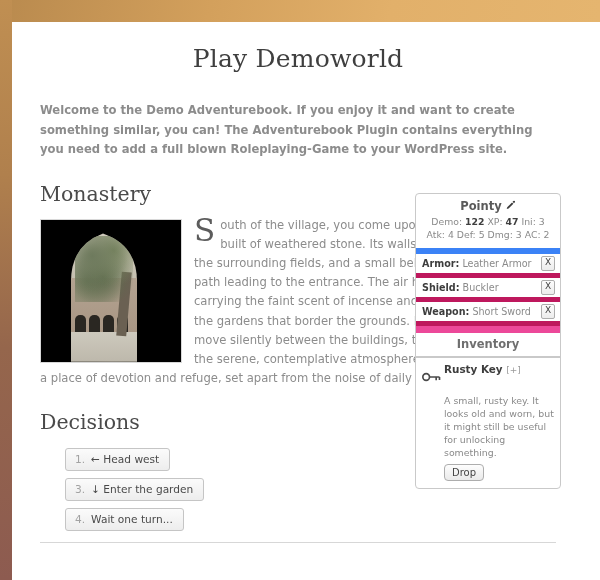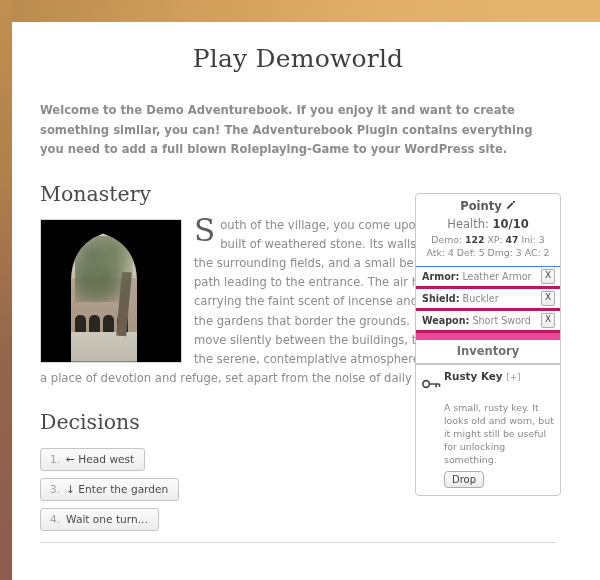--- a/index.html
+++ b/index.html
@@ -178,21 +178,21 @@
     width: 144px;
     border: 1px solid #c9c9c9;
     border-radius: 4px;
     background: #fff;
     font-size: 10px;
     color: #767676;
     z-index: 5;
   }
   .panel-head {
     padding: 5px 6px 7px 6px;
-    border-bottom: 1px solid #3b82f6;
+    border-bottom: 6px solid #3b82f6;
     text-align: center;
   }
   .char-name {
     font-size: 11.5px;
     color: #5a5a5a;
     font-weight: 600;
     display: inline-block;
   }
   .pencil-icon {
     display: inline-block;
@@ -222,21 +222,21 @@
     border-bottom: 1px solid #c9c9c9;
   }
 
   .eq-row {
     display: flex;
     align-items: center;
     justify-content: flex-end;
     padding: 2px 5px 2px 6px;
     font-size: 9.6px;
     color: #8a8a8a;
-    border-bottom: 3px solid #be185d;
+    border-bottom: 5px solid #be185d;
   }
   .eq-row:last-of-type { border-bottom: none; }
   .eq-label { color: #3d3d3d; font-weight: 700; }
   .eq-text { flex: 1; }
   .x-btn {
     width: 12px;
     height: 13px;
     line-height: 11px;
     text-align: center;
     font-size: 9px;
@@ -297,21 +297,21 @@
     border-radius: 3px;
     background: linear-gradient(180deg, #fbfbfb 0%, #ededed 100%);
     font-size: 10.6px;
     color: #4a4a4a;
     white-space: nowrap;
   }
   .decision-btn .num {
     color: #a2a2a2;
     margin-right: 6px;
   }
-  .dec-row { display: block; }
+  .dec-row { display: block; margin-left: 25px; }
   hr.foot-rule {
     border: none;
     border-top: 1px solid #d7d7d7;
     margin: 4px 0 0 0;
   }
 </style>
 </head>
 <body>
 
 <div id="viewport">
@@ -368,21 +368,20 @@
 
     </div>
 
     <div class="char-panel">
 
       <div class="panel-head">
         <span class="char-name">Pointy</span><span class="pencil-icon"><svg width="11" height="11" viewBox="0 0 16 16">
               <path d="M12.1 1.6a1.4 1.4 0 0 1 2 2L13 4.7 11 2.7zM10.2 3.5l2 2-7 7-2.7.7.7-2.7z" fill="#3d3d3d"></path>
             </svg></span>
 
-        <div class="health-line"><span>Health:</span> <b>10/10</b></div>
 
         <div class="stats-line">
           <span>Demo:</span> <b>122</b>
           <span>XP:</span> <b>47</b>
           <span>Ini:</span> <span>3</span>
           <span>Atk:</span> <span>4</span>
           <span>Def:</span> <span>5</span>
           <span>Dmg:</span> <span>3</span>
           <span>AC:</span> <span>2</span>
         </div>

